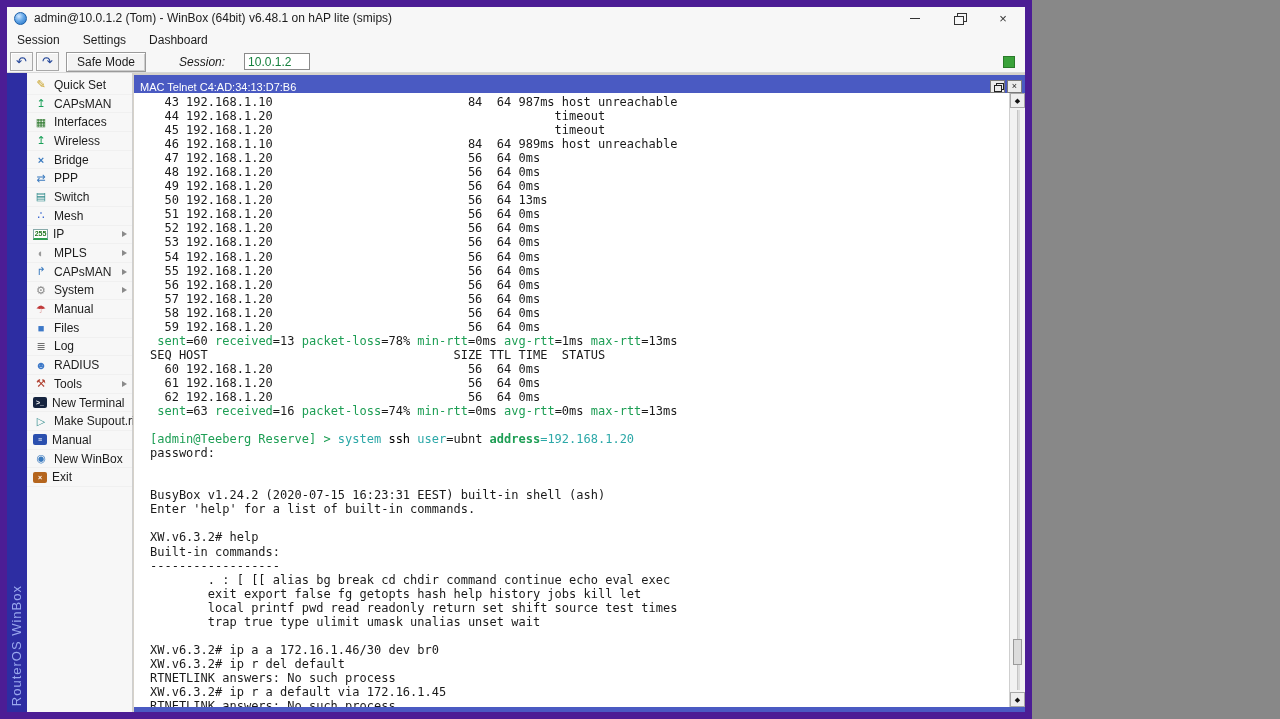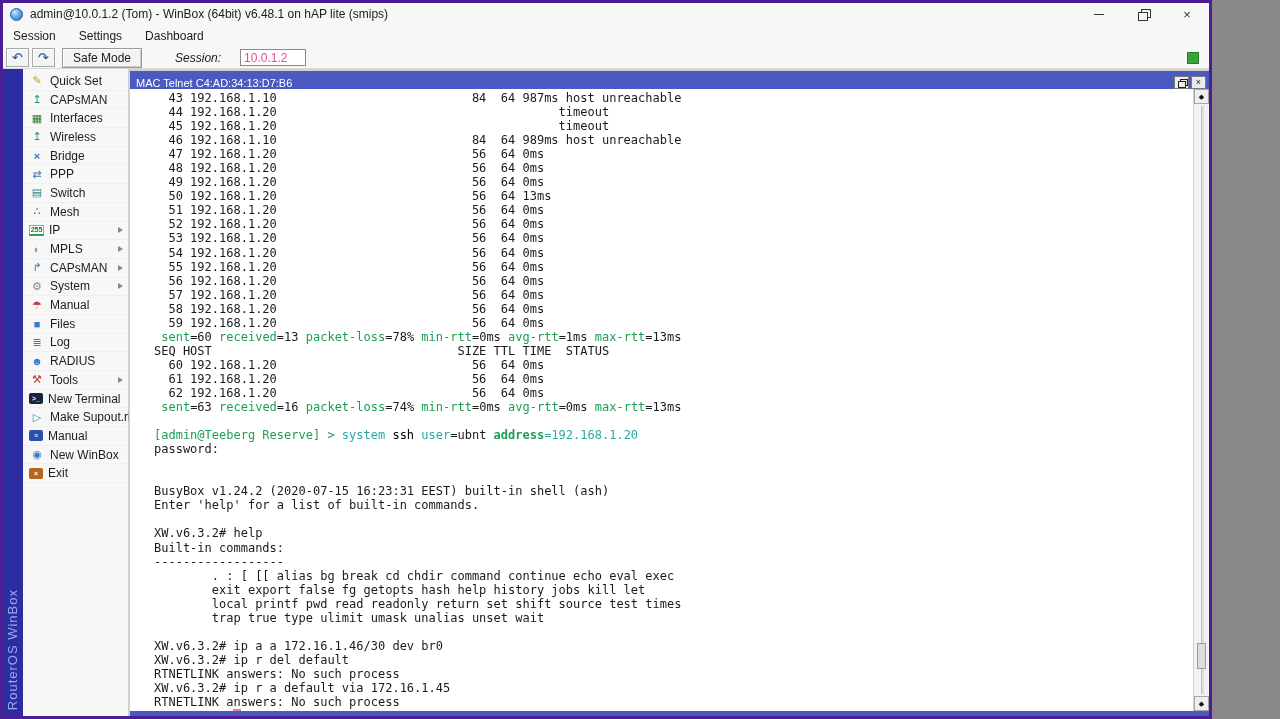--- a/index.html
+++ b/index.html
@@ -1,20 +1,20 @@
 <!DOCTYPE html>
 <html><head>
 <meta charset="utf-8">
 <style>
   * { margin:0; padding:0; box-sizing:border-box; }
   html,body { background:#888; }
   .app{
-    position:relative; width:1212px; height:719px; background:#f7f7f7;
+    position:relative; width:1032px; height:719px; background:#f7f7f7;
     font-family:"Liberation Sans",sans-serif; font-size:12px; color:#1a1a1a;
-    overflow:hidden; border:3px solid #4c1d95;
+    overflow:hidden; border:7px solid #4c1d95;
   }
   
   .titlebar{height:22px; display:flex; align-items:center; padding:0 0 0 7px; background:#f7f7f7;}
   .app-globe{width:13px;height:13px;border-radius:50%;
     background:radial-gradient(circle at 35% 30%, #cfe6ff 0%, #66a8e8 45%, #1f6fc4 100%);
     border:1px solid #1a5ea8; flex:0 0 auto;}
   .title-text{margin-left:7px; color:#1c1c1c;}
   .win-controls{margin-left:auto; display:flex; height:22px;}
   .wc{width:44px; display:flex; align-items:center; justify-content:center; color:#333; cursor:default;}
   .ic-min{width:10px; height:1px; background:#333; display:inline-block;}
@@ -23,21 +23,21 @@
   .ic-restore::after{content:""; position:absolute; left:0; top:3px; width:8px; height:7px; border:1px solid #333; background:#f7f7f7;}
   .ic-close{font-size:13px; line-height:13px; color:#333;}
   .menubar{height:22px; display:flex; align-items:center; background:#f7f7f7; padding:0 8px; gap:19px;}
   .menu-item{padding:2px 2px; color:#1c1c1c;}
   .toolbar{height:22px; display:flex; align-items:center; background:#f7f7f7; border-bottom:1px solid #d8d8d8; padding:0 3px; gap:3px;}
   .tbtn{width:23px; height:19px; display:flex; align-items:center; justify-content:center;
     border:1px solid #a8a8a8; background:#f3f3f3; box-shadow:inset 1px 1px 0 #ffffff; color:#26489a; font-size:13px;}
   .btn{height:20px; padding:0 10px; display:flex; align-items:center; border:1px solid #9a9a9a; background:#f3f3f3;
     box-shadow:inset 1px 1px 0 #ffffff, inset -1px -1px 0 #cccccc; color:#1c1c1c; margin-left:4px;}
   .session-label{margin-left:30px; margin-right:16px;font-style:italic;}
-  .session-input{width:66px; height:17px; border:1px solid #8a8a8a; background:#fff; font-family:"Liberation Sans",sans-serif; font-size:12px; padding:0 3px; color:#ec4899;}
+  .session-input{width:66px; height:17px; border:1px solid #8a8a8a; background:#fff; font-family:"Liberation Sans",sans-serif; font-size:12px; padding:0 3px; color:#15803d;}
   .conn-indicator{margin-left:auto; margin-right:7px; width:12px; height:12px; background:#3aa23a; border:1px solid #2a7a2a;}
   
   .main{position:absolute; top:66px; left:0; right:0; bottom:0; display:flex;}
   .brand{width:20px; background:#2d2da2; position:relative; flex:0 0 auto;}
   .brand span{position:absolute; bottom:6px; left:2px; writing-mode:vertical-rl; transform:rotate(180deg);
     color:#9aa8ee; font-size:13px; letter-spacing:1px; white-space:nowrap;}
   .sidebar{width:106px; background:#f7f7f7; border-right:1px solid #cfcfcf; padding-top:3px; flex:0 0 auto;}
   .side-item{height:18.7px; display:flex; align-items:center; padding:0 5px 0 6px; border-bottom:1px solid #f0f0f0; cursor:default;}
   .side-item .lbl{color:#1c1c1c; white-space:nowrap;}
   .sicon{width:16px; height:14px; display:flex; align-items:center; justify-content:center; margin-right:5px; font-size:11px; flex:0 0 auto;}
@@ -47,21 +47,21 @@
   
   .mdi{flex:1; background:#d6d2ca; position:relative;}
   .termwin{position:absolute; top:2px; left:1px; right:0; bottom:0; display:flex; flex-direction:column;}
   .termtitle{height:18px; background:#4a5ac2; color:#fff; display:flex; align-items:flex-end; padding:0 3px 0 6px; font-size:11px; flex:0 0 auto;}
   .ttbtns{margin-left:auto; display:flex; gap:2px;}
   .ttb{width:15px; height:13px; background:#ececec; border:1px solid #7a7a7a; display:flex; align-items:center; justify-content:center; color:#222; font-size:9px; line-height:1;}
   .tt-restore{position:relative; width:8px; height:7px; display:inline-block;}
   .tt-restore::before{content:""; position:absolute; left:2px; top:0; width:6px; height:5px; border:1px solid #222;}
   .tt-restore::after{content:""; position:absolute; left:0; top:2px; width:6px; height:5px; border:1px solid #222; background:#ececec;}
   .termbody{flex:1; background:#fff; display:flex; overflow:hidden;}
-  .termlines{flex:1; padding:2px 0 0 24px; font-family:"DejaVu Sans Mono","Liberation Mono",monospace;
+  .termlines{flex:1; padding:2px 0 0 16px; font-family:"DejaVu Sans Mono","Liberation Mono",monospace;
     font-size:12px; line-height:14.05px; white-space:pre; color:#1a1a1a; overflow:hidden;}
   .termlines .g{color:#1d9e54;}
   .termlines .t{color:#2ca8a8;}
   .termlines .m{color:#000000;}
   .termlines .bg{color:#1d9e54; font-weight:bold;}
   .termlines .b{font-weight:normal;}
   .termlines .cur{background:#ee74a4; color:#ee74a4;}
   .scrollbar{width:16px; background:#f2f2f2; border-left:1px solid #cfcfcf; position:relative; flex:0 0 auto;}
   .scrollbar::before{content:""; position:absolute; left:7px; top:17px; bottom:17px; width:2px; background:#dcdcdc; border-left:1px solid #c4c4c4;}
   .sbtn{position:absolute; left:0; width:15px; height:15px; background:#eeeeee; border:1px solid #a8a8a8;

